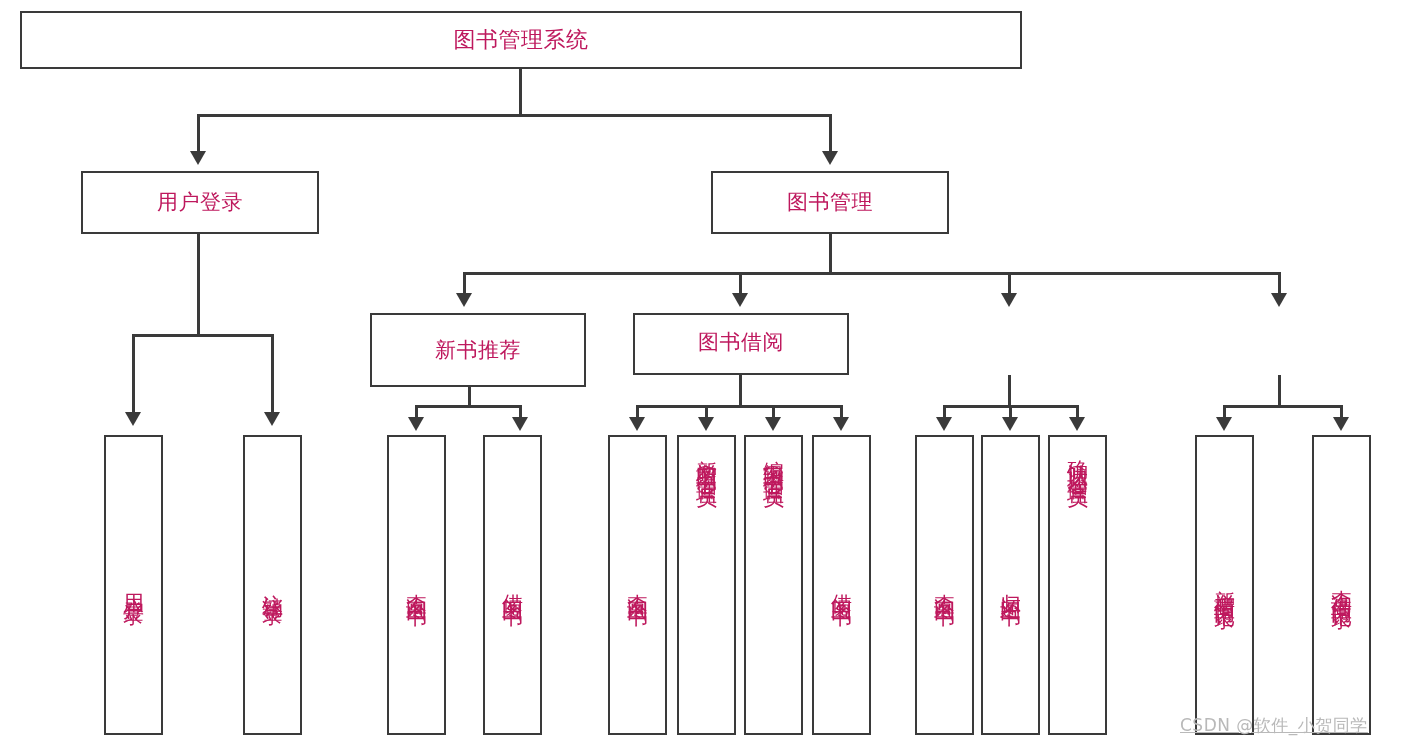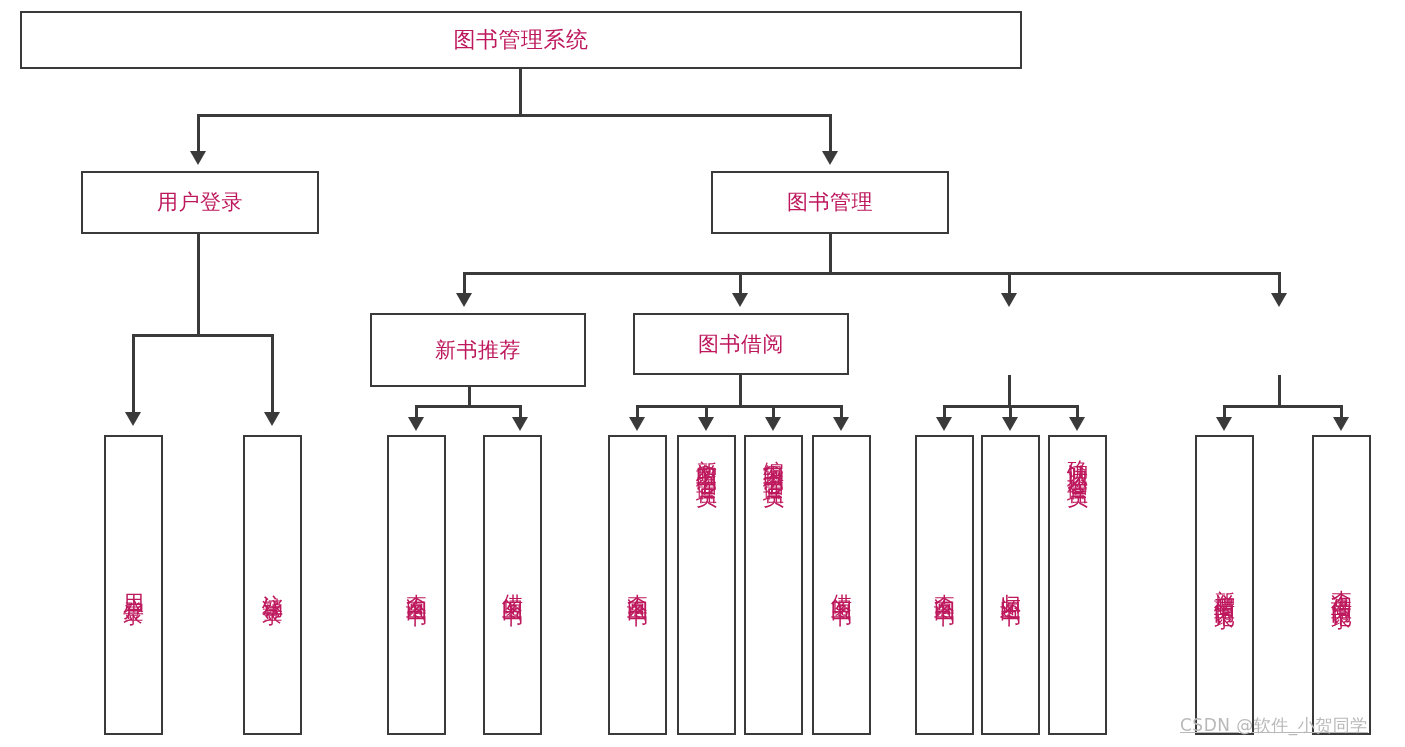--- a/index.html
+++ b/index.html
@@ -157,21 +157,21 @@
   <div class="node h" style="left:81px; top:171px; width:238px; height:63px;">
     <span class="label">用户登录</span>
   </div>
   <div class="node h" style="left:711px; top:171px; width:238px; height:63px;">
     <span class="label">图书管理</span>
   </div>
 
   <div class="node h" style="left:362px; top:313px; width:216px; height:74px;margin-left:8px;">
     <span class="label">新书推荐</span>
   </div>
-  <div class="node h" style="left:633px; top:313px; width:216px; height:62px;">
+  <div class="node h" style="left:633px; top:313px; width:216px; height:62px;font-family:Liberation Mono, monospace;">
     <span class="label">图书借阅</span>
   </div>
 
   <div class="node v center" style="left:104px; top:435px; width:59px; height:300px;">
     <span class="label">用户登录</span>
   </div>
   <div class="node v center" style="left:243px; top:435px; width:59px; height:300px;">
     <span class="label">注销登录</span>
   </div>
 

